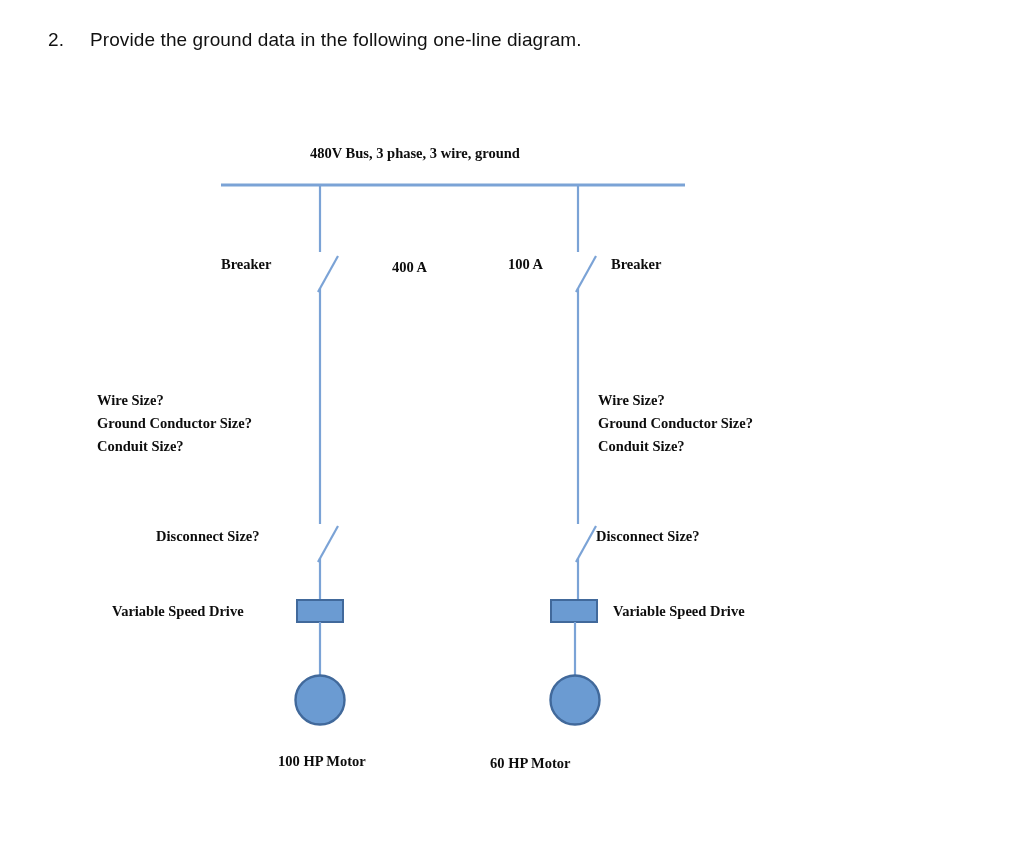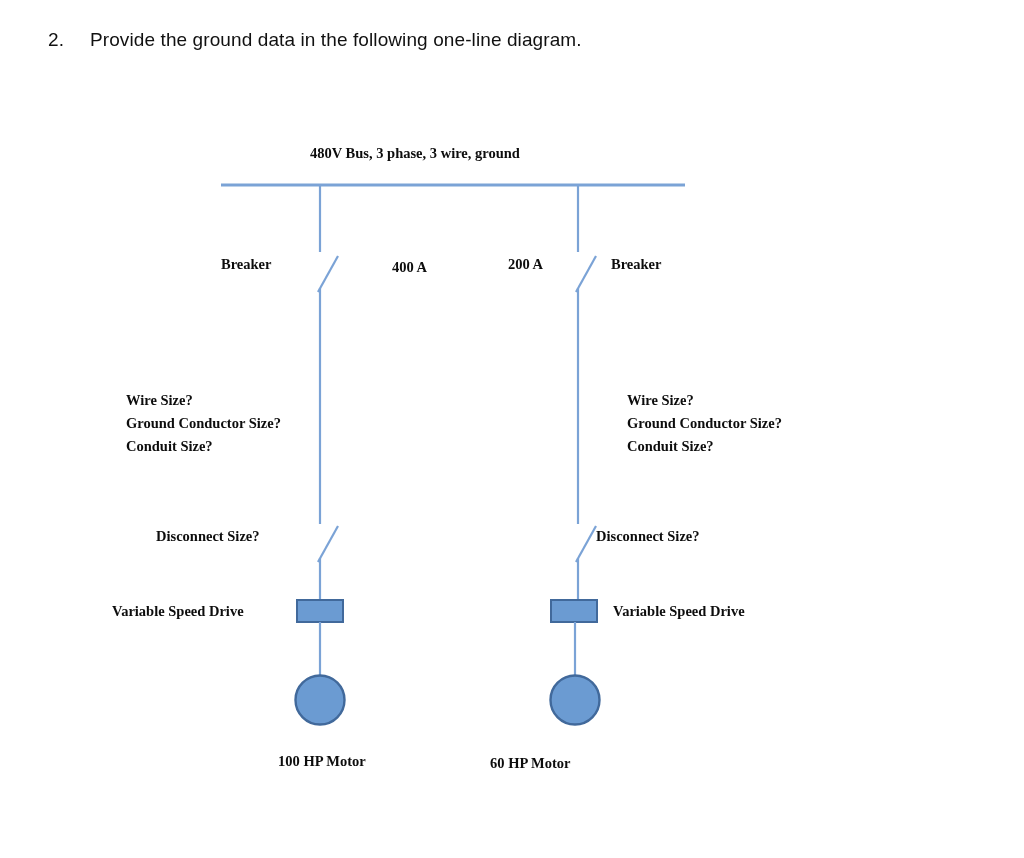--- a/index.html
+++ b/index.html
@@ -55,21 +55,20 @@
     position: absolute;
     font-family: Liberation Serif, serif;
     font-size: 14.5px;
     line-height: 22px;
     color: #0d0d0d;
     white-space: nowrap;
     font-weight: 600;
   }
   .multi {
     line-height: 23px;
-    margin-left: 29px;
   }
   .multi > div {
     white-space: nowrap;
   }
 
   
   #bus-label          { left: 310px; top: 142px; font-weight: 600; }
   #breaker-label-left { left: 221px; top: 253px; }
   #amp-label-left     { left: 352px; top: 256px; margin-left: 40px; }
   #amp-label-right    { left: 508px; top: 253px; }
@@ -122,21 +121,21 @@
     <line x1="575" y1="622" x2="575" y2="678" stroke="#7ba3d6" stroke-width="2.2"></line>
     <circle cx="575" cy="700" r="24.5" fill="#6b9bd2" stroke="#41699b" stroke-width="2.4"></circle>
   </svg>
 
   <div class="dlabel" id="bus-label">480V Bus, 3 phase, 3 wire, ground</div>
 
   <div class="dlabel" id="breaker-label-left">Breaker</div>
 
   <div class="dlabel" id="amp-label-left">400 A</div>
 
-  <div class="dlabel" id="amp-label-right">200 A</div>
+  <div class="dlabel" id="amp-label-right">100 A</div>
 
   <div class="dlabel" id="breaker-label-right">Breaker</div>
 
   <div class="dlabel multi" id="feeder-questions-left">
     <div>Wire Size?</div>
     <div>Ground Conductor Size?</div>
     <div>Conduit Size?</div>
   </div>
 
   <div class="dlabel multi" id="feeder-questions-right">

